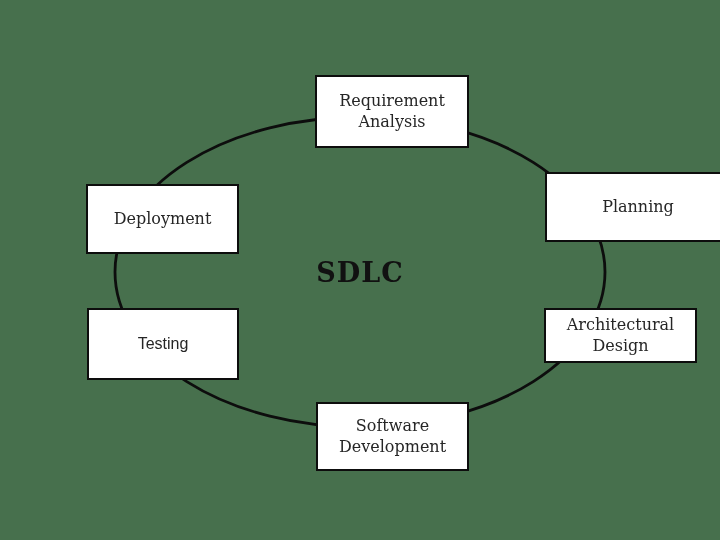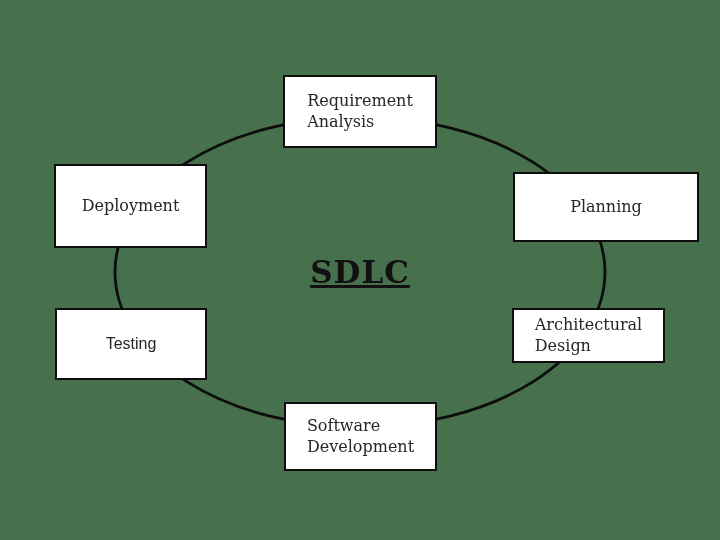--- a/index.html
+++ b/index.html
@@ -31,52 +31,52 @@
     stroke-width: 2.8;
   }
   .node {
     position: absolute;
     box-sizing: border-box;
     background: var(--node-fill);
     border: 2.5px solid var(--stroke);
     display: flex;
     align-items: center;
     justify-content: center;
-    text-align: left;
+    text-align: center;
+    margin-left: 32px;
   }
   .node-label {
     color: var(--text);
     font-size: 16px;
     line-height: 1.3;
     white-space: pre-line;
   }
   .node.sans .node-label {
     font-family: "Liberation Sans", sans-serif;
     font-size: 16px;
   }
   
   .pos-requirement   { left: 283px; top: 75px;  width: 154px; height: 73px; }
   .pos-planning      { left: 513px; top: 172px; width: 186px; height: 70px; }
   .pos-architectural { left: 512px; top: 308px; width: 153px; height: 55px; }
   .pos-software      { left: 284px; top: 402px; width: 153px; height: 69px; }
   .pos-testing       { left: 55px;  top: 308px; width: 152px; height: 72px; }
-  .pos-deployment    { left: 54px;  top: 164px; width: 153px; height: 84px; }
+  .pos-deployment    { left: 54px;  top: 184px; width: 153px; height: 70px; }
   .center-label {
     position: absolute;
     left: 260px; top: 250px;
     width: 200px; height: 44px;
     display: flex;
     align-items: center;
     justify-content: center;
     font-family: "DejaVu Serif", serif;
     font-weight: bold;
-    font-size: 31px;
+    font-size: 27px;
     letter-spacing: 1px;
     color: #111111;
-    text-decoration: underline;
   }
 </style>
 </head>
 <body>
 
 <div class="canvas">
 
   <svg class="ring" viewBox="0 0 720 540" xmlns="http://www.w3.org/2000/svg">
     <ellipse cx="360" cy="272" rx="245" ry="155"></ellipse>
   </svg>

